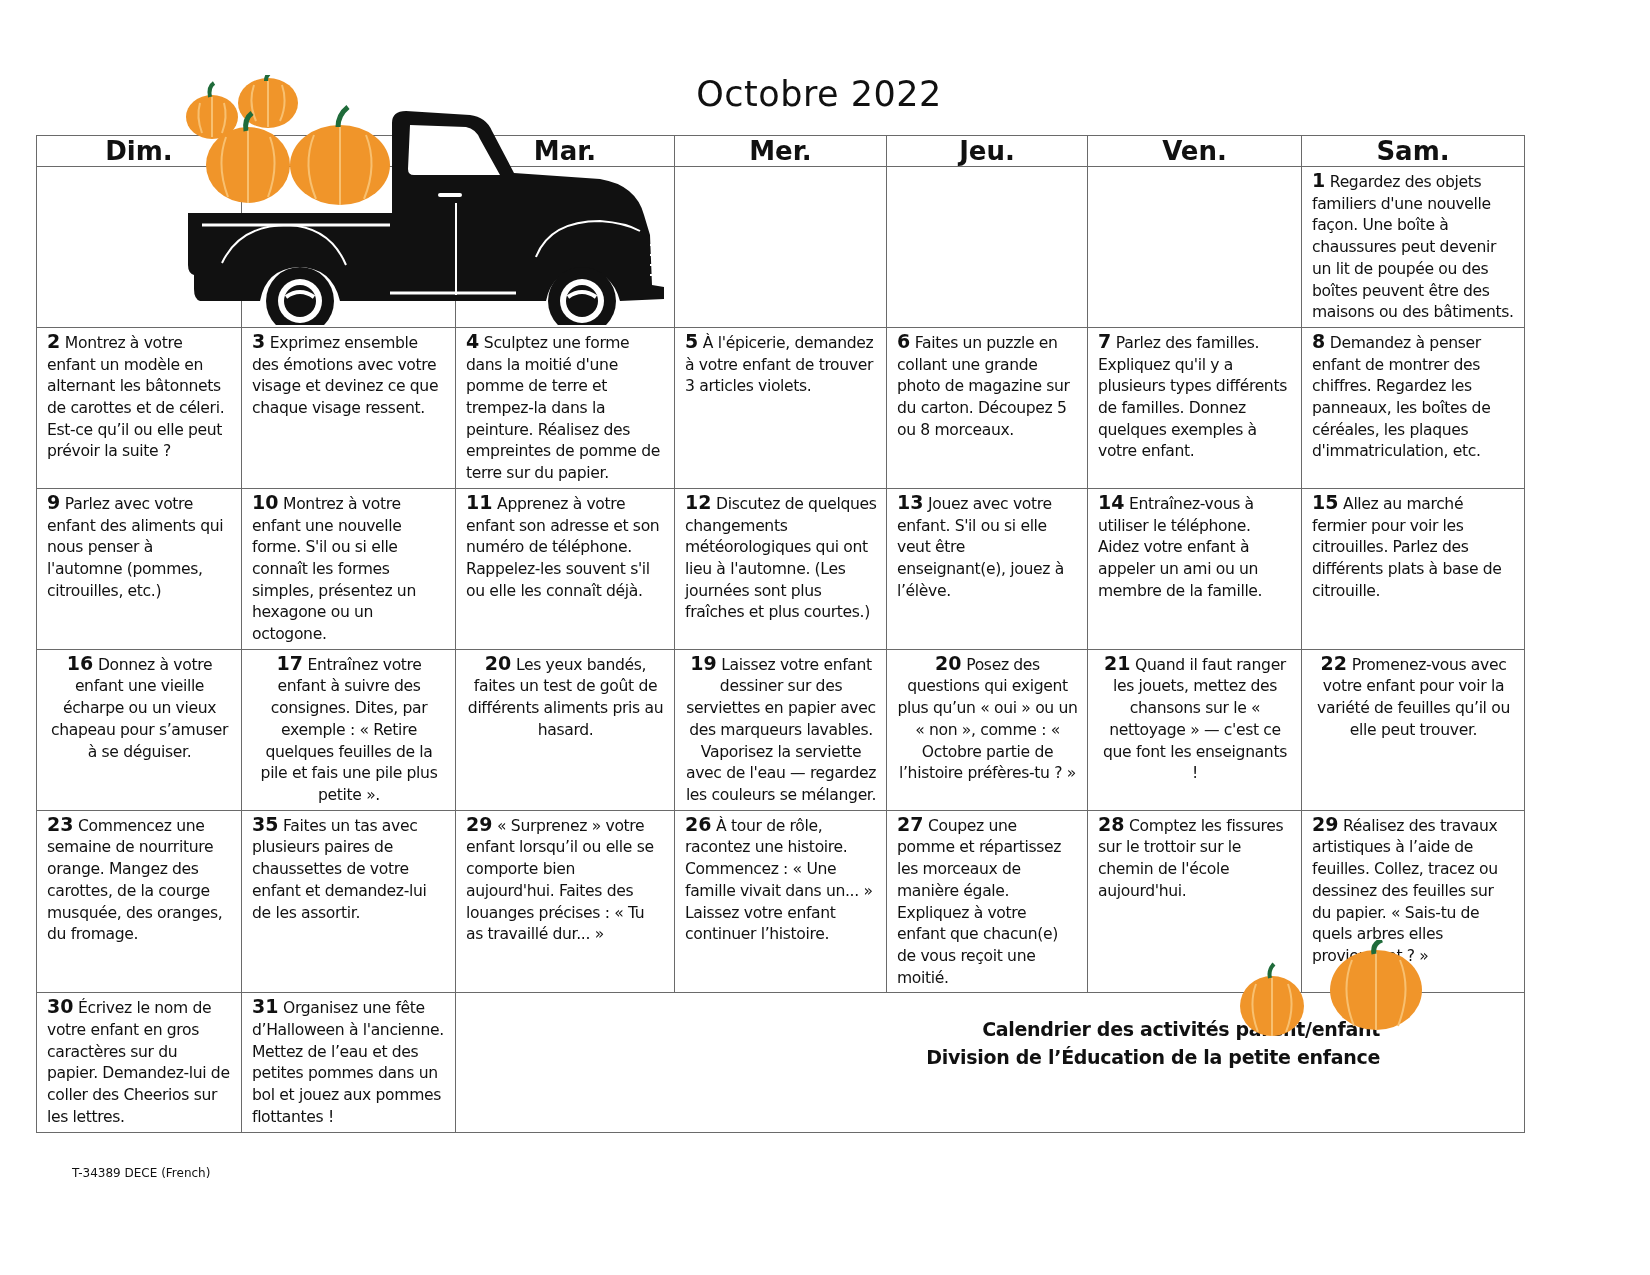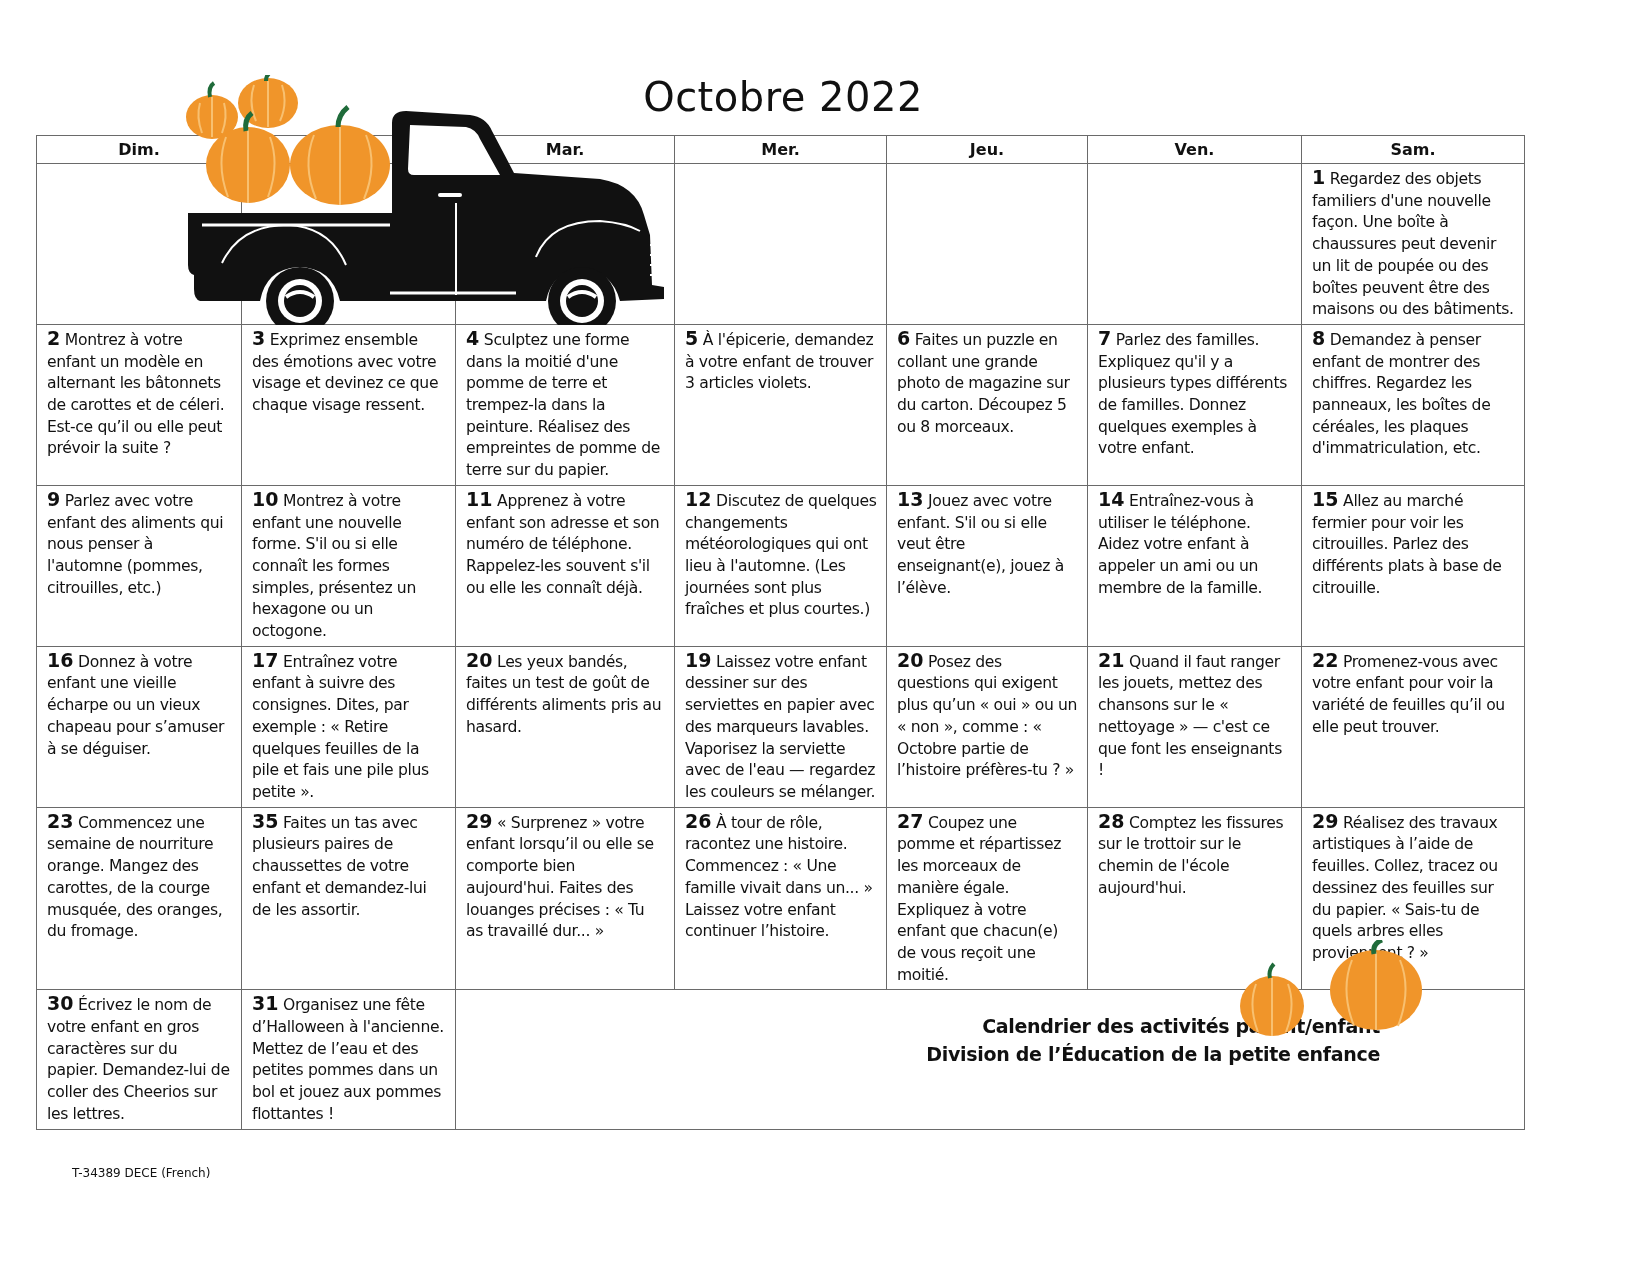--- a/index.html
+++ b/index.html
@@ -1,29 +1,29 @@
 <!DOCTYPE html>
 <html><head>
 <meta charset="utf-8">
 <style>
   html, body { margin: 0; padding: 0; background: #ffffff; }
   body { width: 1650px; height: 1275px; position: relative; overflow: hidden;
          font-family: "Liberation Sans", "DejaVu Sans", sans-serif; color: #111; }
   .title { position: absolute; left: 0; width: 1566px; top: 74px; text-align: center;
-           font-size: 40px; font-family: "DejaVu Sans", sans-serif; font-weight: normal; letter-spacing: 0.5px; }
+           font-size: 35px; font-family: "DejaVu Sans", sans-serif; font-weight: normal; letter-spacing: 0.5px; padding-left: 36px; }
   table.cal { position: absolute; left: 36px; top: 135px; border-collapse: collapse; table-layout: fixed; width: 1488px; }
   table.cal td, table.cal th { border: 1.5px solid #6a6a6a; vertical-align: top; padding: 0; }
-  table.cal th { height: 27px; font-size: 16px; font-weight: bold; text-align: center; vertical-align: middle;
+  table.cal th { height: 27px; font-size: 26px; font-weight: bold; text-align: center; vertical-align: middle;
                  font-family: "DejaVu Sans", sans-serif; background: transparent; }
   .cell { padding: 3px 9px 3px 10px; font-size: 15.6px; line-height: 21.7px; font-family: "DejaVu Sans", sans-serif; letter-spacing: -0.35px; }
   .num { font-weight: bold; font-size: 19px; letter-spacing: 0; }
   .r0 { height: 157px; }
   .r1 { height: 136px; }
   .r2 { height: 136px; }
-  .r3 { height: 156px; }
+  .r3 { height: 156px; text-align: center; }
   .r4 { height: 157px; }
   .r5 { height: 136px; padding-left: 10px; }
   .footer-cell { position: relative; }
   .footer-text { position: absolute; left: 0; right: 4px; top: 22px; text-align: right; font-weight: bold;
                  font-size: 19px; line-height: 28px; font-family: "DejaVu Sans", sans-serif; letter-spacing: -0.3px; padding-right: 140px; }
   .truck { position: absolute; left: 180px; top: 75px; width: 490px; height: 250px; pointer-events: none; }
   .pumpkins-small { position: absolute; left: 1230px; top: 940px; width: 200px; height: 100px; pointer-events: none; }
   .doc-code { position: absolute; left: 72px; top: 1166px; font-size: 12px; font-family: "DejaVu Sans", sans-serif; }
 </style>
 </head>

